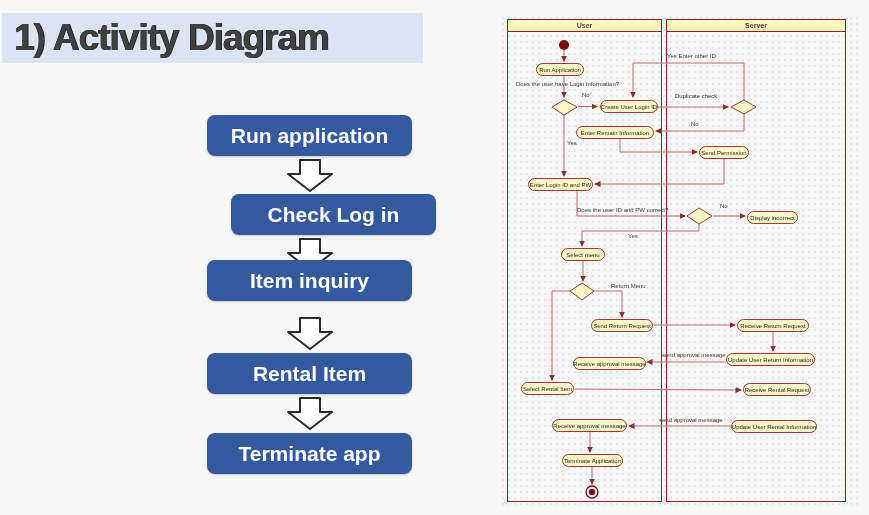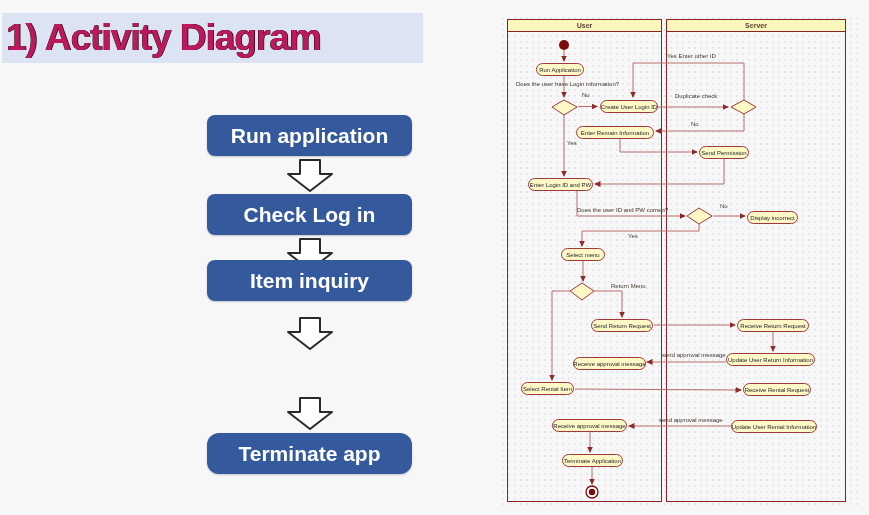--- a/index.html
+++ b/index.html
@@ -1,21 +1,21 @@
 <!DOCTYPE html>
 <html><head>
 <meta charset="utf-8">
 <style>
   html,body{margin:0;padding:0;}
   body{width:869px;height:515px;background:#f7f7f8;font-family:"Liberation Sans",sans-serif;overflow:hidden;}
   #stage{position:relative;width:869px;height:515px;}
 
   
   .title-strip{position:absolute;left:2px;top:13px;width:421px;height:50px;background:#dce3f2;display:flex;align-items:center;z-index:2;}
-  .title-text{font-size:37px;font-weight:bold;letter-spacing:-1px;color:#be185d;padding-left:4px;white-space:nowrap;
+  .title-text{font-size:37px;font-weight:bold;letter-spacing:-1px;color:#404040;padding-left:12px;white-space:nowrap;
               text-shadow:0.7px 0 #0c0c0c, -0.3px 0 #0c0c0c;}
   .step{position:absolute;left:207px;width:205px;height:41px;background:#35599d;border-radius:8px;color:#ffffff;
         display:flex;align-items:center;justify-content:center;font-size:21px;font-weight:bold;z-index:2;
         box-shadow:0 1px 2px rgba(0,0,0,0.2);white-space:nowrap;}
   .flow-arrow{position:absolute;left:286px;width:48px;height:34px;z-index:2;}
 
   
   .canvas{position:absolute;left:500px;top:15px;width:362px;height:490px;
           background-image:radial-gradient(circle,rgba(120,120,160,0.28) 0.6px,transparent 0.8px);
           background-size:6px 6px;z-index:1;}
@@ -34,32 +34,33 @@
 <div id="stage">
 
   <div class="title-strip">
     <span class="title-text">1) Activity Diagram</span>
   </div>
 
   <div class="step" style="top:115px;">Run application</div>
   <svg class="flow-arrow" style="top:159px;" viewBox="0 0 48 34">
     <polygon points="14,1 34,1 34,15 46,15 24,32 2,15 14,15" fill="#ffffff" stroke="#2a2a2a" stroke-width="2" stroke-linejoin="round"></polygon>
   </svg>
-  <div class="step" style="top:194px;">Check Log in</div>
+  <div class="step" style="top:194px;margin-left:24px;">Check Log in</div>
   <svg class="flow-arrow" style="top:238px;" viewBox="0 0 48 34">
     <polygon points="14,1 34,1 34,15 46,15 24,32 2,15 14,15" fill="#ffffff" stroke="#2a2a2a" stroke-width="2" stroke-linejoin="round"></polygon>
   </svg>
   <div class="step" style="top:260px;">Item inquiry</div>
   <svg class="flow-arrow" style="top:317px;" viewBox="0 0 48 34">
     <polygon points="14,1 34,1 34,15 46,15 24,32 2,15 14,15" fill="#ffffff" stroke="#2a2a2a" stroke-width="2" stroke-linejoin="round"></polygon>
   </svg>
+  <div class="step" style="top:353px;">Rental Item</div>
   <svg class="flow-arrow" style="top:397px;" viewBox="0 0 48 34">
     <polygon points="14,1 34,1 34,15 46,15 24,32 2,15 14,15" fill="#ffffff" stroke="#2a2a2a" stroke-width="2" stroke-linejoin="round"></polygon>
   </svg>
-  <div class="step" style="top:433px;border-radius:12px;">Terminate app</div>
+  <div class="step" style="top:433px;">Terminate app</div>
 
   <div class="canvas"></div>
 
   <div class="lane" style="left:507px;top:19px;width:155px;height:483px;">
     <div class="lane-header">User</div>
   </div>
   <div class="lane" style="left:666px;top:19px;width:180px;height:483px;">
     <div class="lane-header">Server</div>
   </div>
 

